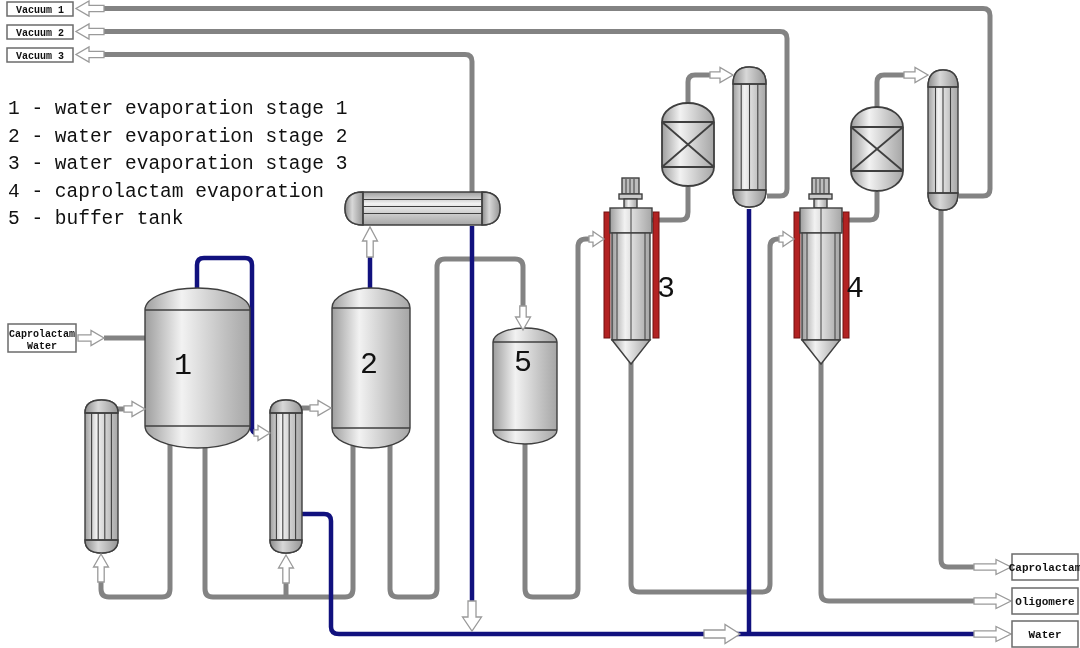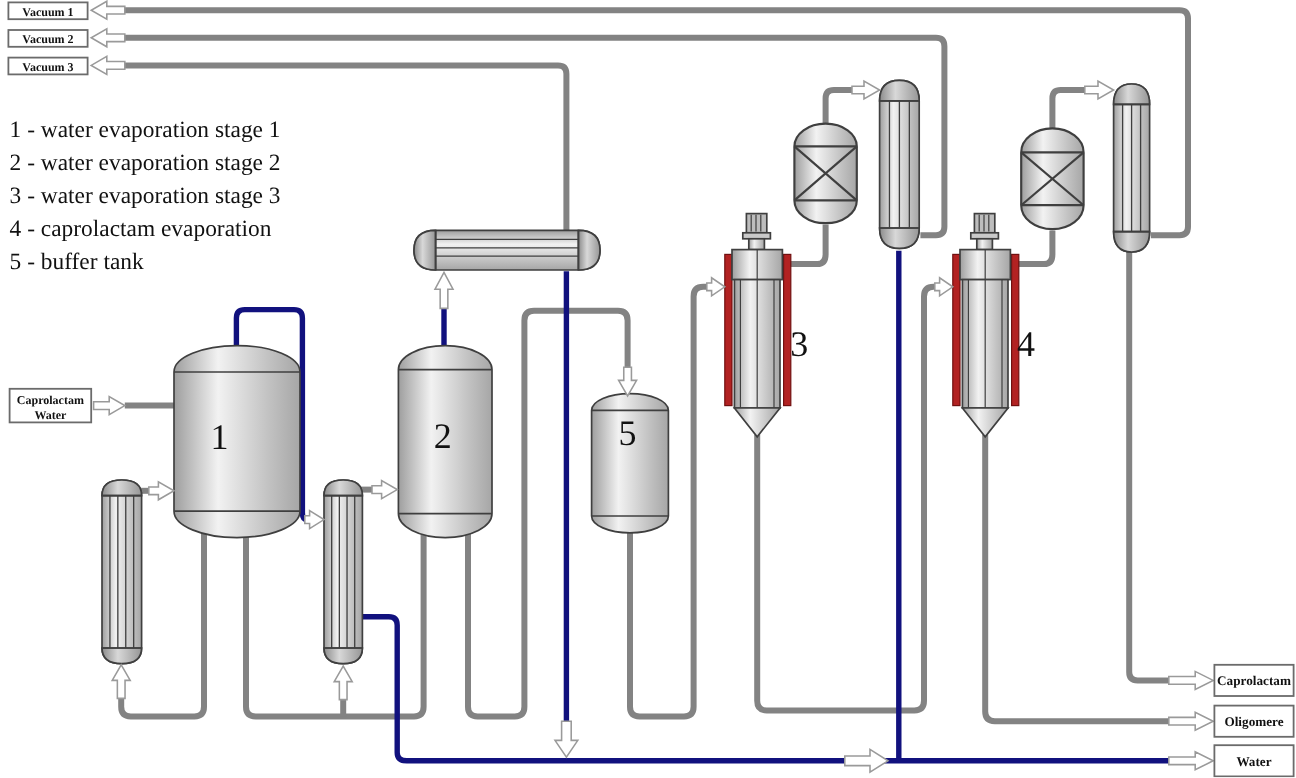--- a/index.html
+++ b/index.html
@@ -1,17 +1,17 @@
 <!DOCTYPE html>
 <html><head>
 <meta charset="utf-8">
 <style>
   html,body{margin:0;padding:0;background:#ffffff;}
   .stage{position:relative;width:1080px;height:648px;background:#fff;overflow:hidden;
-         font-family:Liberation Serif, serif;}
+         font-family:Liberation Mono, monospace;}
   svg{display:block}
   text{fill:#111;}
   .legend-line{font-size:19.5px;}
   .box-label{font-size:10px;font-weight:bold;}
   .out-label{font-size:11px;font-weight:bold;}
   .eq-num{font-size:30px;}
   .eq-num-big{font-size:30px;}
 </style>
 </head>
 <body>

